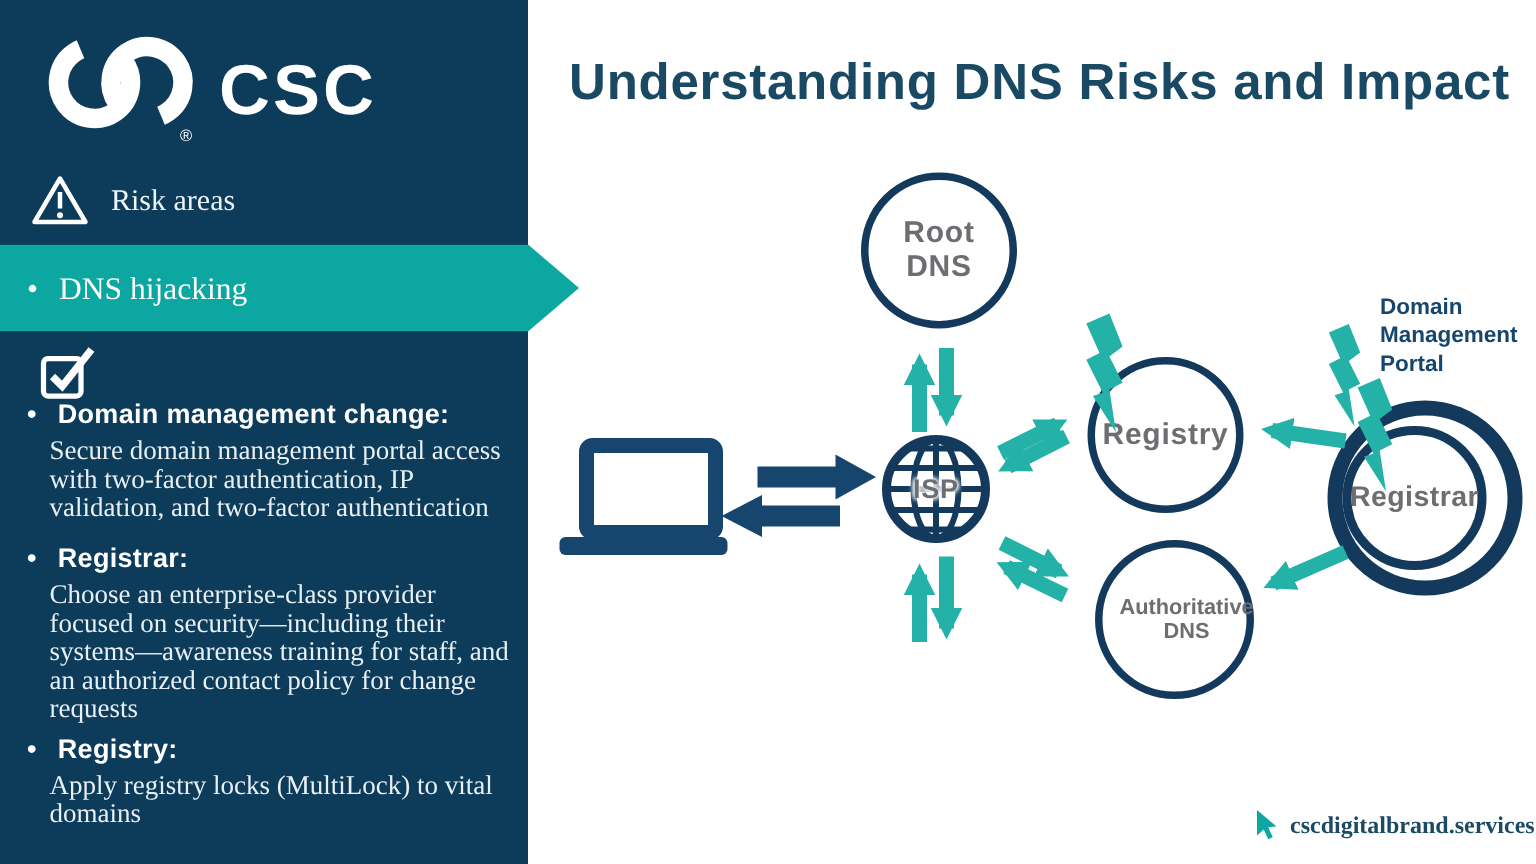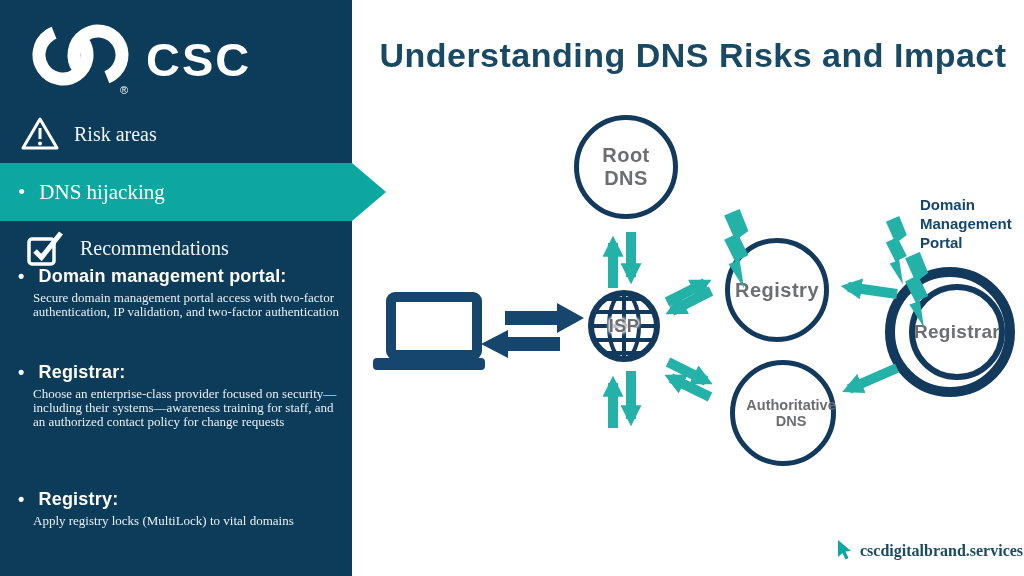--- a/index.html
+++ b/index.html
@@ -10,29 +10,29 @@
   .logo{position:absolute;left:32px;top:20px;display:flex;align-items:center;gap:14px;}
   .logo-text{color:#ffffff;font-weight:bold;font-size:47px;letter-spacing:2px;line-height:1;}
   .side-row{position:absolute;display:flex;align-items:center;gap:14px;color:#eef4f7;
             font-family:"Liberation Serif",serif;font-size:20px;}
   .banner{position:absolute;left:0;top:163px;width:386px;height:58px;background:#0ba7a0;
           clip-path:polygon(0 0,352px 0,100% 50%,352px 100%,0 100%);
           display:flex;align-items:center;gap:14px;padding-left:18px;box-sizing:border-box;
           color:#ffffff;font-family:"Liberation Serif",serif;font-size:21px;}
   .rec-item{position:absolute;left:18px;width:322px;color:#eef4f7;}
   .rec-title{display:flex;gap:14px;font-weight:bold;font-size:18px;color:#ffffff;letter-spacing:0.2px;}
-  .rec-body{margin:4px 0 0 15px;font-family:"Liberation Serif",serif;font-size:13px;line-height:1.06;color:#e9f0f4;}
+  .rec-body{margin:4px 0 0 15px;font-family:"Liberation Serif",serif;font-size:18px;line-height:1.06;color:#e9f0f4;}
   
   .title{position:absolute;left:368px;top:36px;width:650px;text-align:center;
          font-size:34px;font-weight:bold;color:#1a4a63;letter-spacing:0.5px;}
   .node{position:absolute;border:5px solid #133a5c;border-radius:50%;background:#ffffff;
         display:flex;align-items:center;justify-content:center;text-align:center;
         color:#6d6e71;font-weight:bold;box-sizing:border-box;z-index:1;}
   .ring-outer{position:absolute;left:885px;top:267px;width:130px;height:130px;border:10px solid #133a5c;
-        border-radius:50%;background:#ffffff;display:flex;align-items:center;justify-content:flex-end;
+        border-radius:50%;background:#ffffff;display:flex;align-items:center;justify-content:flex-start;
         box-sizing:border-box;z-index:1;}
   .ring-inner{width:96px;height:96px;border:6px solid #133a5c;border-radius:50%;
         display:flex;align-items:center;justify-content:center;box-sizing:border-box;
         color:#6d6e71;font-weight:bold;font-size:19px;letter-spacing:0.3px;}
   .svg-layer{position:absolute;left:0;top:0;width:1024px;height:576px;z-index:2;pointer-events:none;}
   .isp-label{position:absolute;left:588px;top:290px;width:72px;height:72px;z-index:3;
         display:flex;align-items:center;justify-content:center;color:#6d6e71;font-weight:bold;font-size:18px;
         letter-spacing:0.5px;
         text-shadow:0 0 3px #fff,0 0 3px #fff,0 0 4px #fff,0 0 4px #fff;}
   .portal-label{position:absolute;left:920px;top:196px;width:106px;z-index:3;
@@ -70,27 +70,26 @@
     <div class="banner">
       <span>•</span>
       <span>DNS hijacking</span>
     </div>
 
     <div class="side-row" style="left:26px;top:230px;">
       <svg width="40" height="36" viewBox="0 0 40 36">
         <rect x="3" y="9" width="25" height="25" rx="3" fill="none" stroke="#ffffff" stroke-width="3.5"></rect>
         <polyline points="9,21 15.5,27.5 35,3" fill="none" stroke="#ffffff" stroke-width="5"></polyline>
       </svg>
-      <span>Recommendations</span>
     </div>
 
     <div class="rec-item" style="top:266px;">
       <div class="rec-title">
         <span>•</span>
-        <span>Domain management portal:</span>
+        <span>Domain management change:</span>
       </div>
       <div class="rec-body">Secure domain management portal access with two-factor authentication, IP validation, and two-factor authentication</div>
     </div>
 
     <div class="rec-item" style="top:362px;">
       <div class="rec-title">
         <span>•</span>
         <span>Registrar:</span>
       </div>
       <div class="rec-body">Choose an enterprise-class provider focused on security—including their systems—awareness training for staff, and an authorized contact policy for change requests</div>

